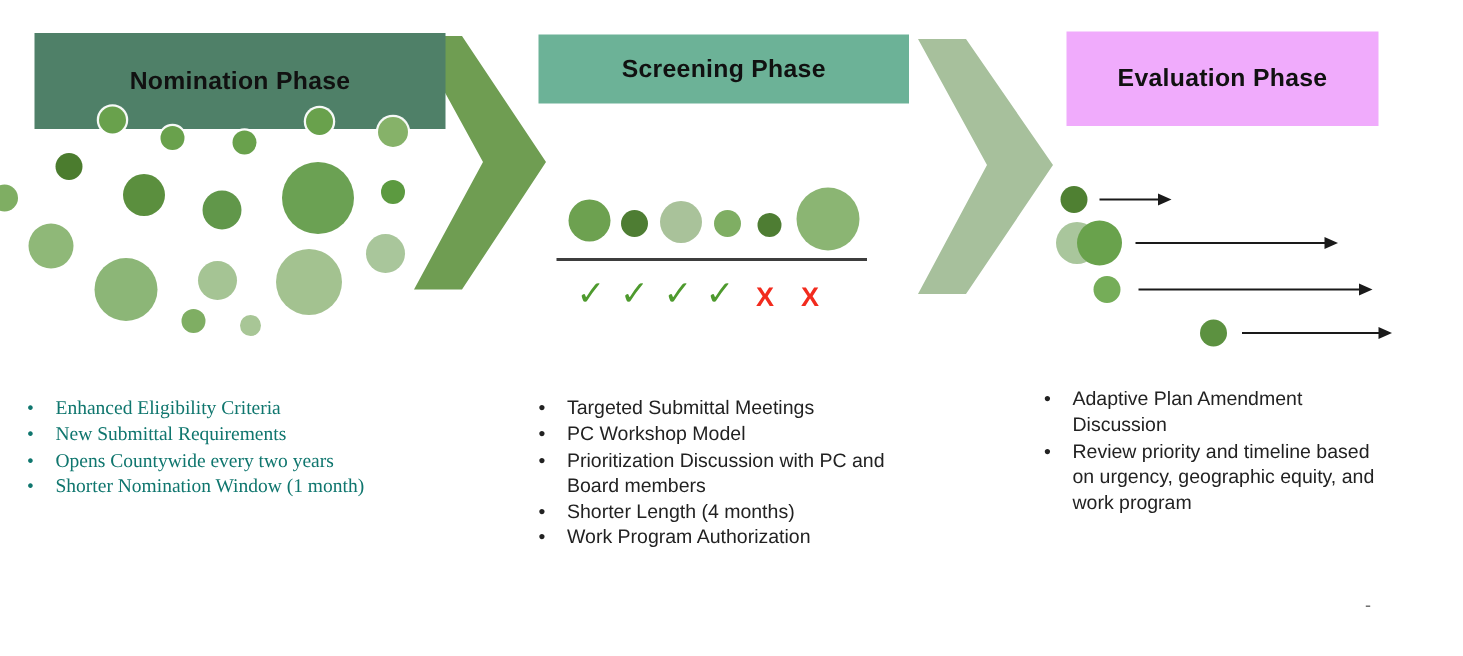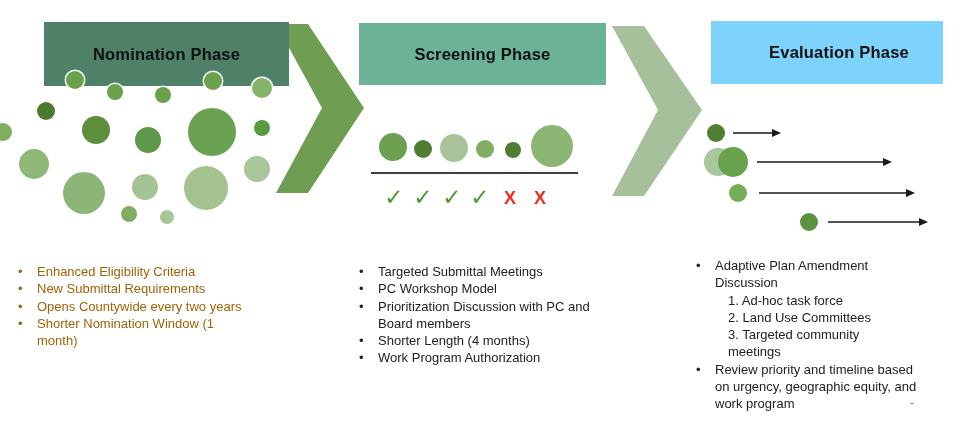--- a/index.html
+++ b/index.html
@@ -5,22 +5,22 @@
   html,body{margin:0;padding:0;background:#fff;}
   .stage{
     position:relative;width:975px;height:437px;background:#ffffff;
     overflow:hidden;font-family:"Liberation Sans",sans-serif;
   }
   #overlay{position:absolute;left:0;top:0;z-index:1;}
   .hdr{
     position:absolute;display:flex;align-items:center;justify-content:center;
     font-weight:bold;font-size:16.5px;color:#111;z-index:2;letter-spacing:0.2px;
   }
-  #hdr-0{left:23px;top:22px;width:245px;height:64px;margin-left:21px;}
-  #hdr-1{left:359px;top:23px;width:247px;height:62px;}
+  #hdr-0{left:23px;top:22px;width:274px;height:64px;}
+  #hdr-1{left:359px;top:23px;width:247px;height:46px;}
   #hdr-2{left:711px;top:21px;width:208px;height:63px;}
   #bubbles{position:absolute;left:0;top:0;width:100%;height:100%;z-index:3;}
   .bubble{position:absolute;border-radius:50%;}
   .bubble.ring{box-shadow:0 0 0 1.5px rgba(255,255,255,0.95);}
   #marks{position:absolute;left:0;top:0;width:100%;height:100%;z-index:4;}
   .mark{position:absolute;transform:translate(-50%,-50%);font-weight:bold;line-height:1;}
   .mark.check{font-family:"DejaVu Sans",sans-serif;font-size:23px;}
   .mark.cross{font-family:"Liberation Sans",sans-serif;font-size:18px;}
   .col{position:absolute;z-index:5;font-size:13px;line-height:17.3px;color:#222;}
   #col-0{left:16px;top:263px;width:238px;}
@@ -52,21 +52,21 @@
         <polygon points="928,222 919,218 919,226" fill="#1a1a1a"></polygon>
       </g>
   </svg>
 
   <div class="hdr" id="hdr-0" style="background-color: rgb(79, 128, 104); color: rgb(17, 17, 17);">
     <span>Nomination Phase</span>
   </div>
   <div class="hdr" id="hdr-1" style="background-color: rgb(108, 178, 151); color: rgb(17, 17, 17);">
     <span>Screening Phase</span>
   </div>
-  <div class="hdr" id="hdr-2" style="background-color: #7dd3fc; color: rgb(17, 17, 17); padding-left: 24px;">
+  <div class="hdr" id="hdr-2" style="background-color: #f0abfc; color: rgb(17, 17, 17);">
     <span>Evaluation Phase</span>
   </div>
 
   <div id="bubbles">
       <div class="bubble ring" style="left: 66px; top: 71px; width: 18px; height: 18px; background-color: rgb(105, 161, 76);"></div>
       <div class="bubble ring" style="left: 107px; top: 84px; width: 16px; height: 16px; background-color: rgb(105, 161, 76);"></div>
       <div class="bubble ring" style="left: 155px; top: 87px; width: 16px; height: 16px; background-color: rgb(105, 161, 76);"></div>
       <div class="bubble ring" style="left: 204px; top: 72px; width: 18px; height: 18px; background-color: rgb(105, 161, 76);"></div>
       <div class="bubble ring" style="left: 252px; top: 78px; width: 20px; height: 20px; background-color: rgb(134, 178, 105);"></div>
       <div class="bubble" style="left: 37px; top: 102px; width: 18px; height: 18px; background-color: rgb(75, 124, 46);"></div>
@@ -96,42 +96,38 @@
     </div>
   <div id="marks">
       <span class="mark check" style="left: 394px; top: 197px; color: rgb(78, 154, 46);">✓</span>
       <span class="mark check" style="left: 423px; top: 197px; color: rgb(78, 154, 46);">✓</span>
       <span class="mark check" style="left: 452px; top: 197px; color: rgb(78, 154, 46);">✓</span>
       <span class="mark check" style="left: 480px; top: 197px; color: rgb(78, 154, 46);">✓</span>
       <span class="mark cross" style="left: 510px; top: 198px; color: rgb(242, 43, 30);">X</span>
       <span class="mark cross" style="left: 540px; top: 198px; color: rgb(242, 43, 30);">X</span>
     </div>
 
-  <div class="col" id="col-0" style="color: #a16207;">
+  <div class="col" id="col-0" style="color: #0f766e; font-family: Liberation Serif, serif;">
     <ul>
         <li><span>Enhanced Eligibility Criteria</span></li>
         <li><span>New Submittal Requirements</span></li>
         <li><span>Opens Countywide every two years</span></li>
         <li><span>Shorter Nomination Window (1 month)</span></li>
       </ul>
   </div>
   <div class="col" id="col-1" style="color: rgb(34, 34, 34);">
     <ul>
         <li><span>Targeted Submittal Meetings</span></li>
         <li><span>PC Workshop Model</span></li>
         <li><span>Prioritization Discussion with PC and Board members</span></li>
         <li><span>Shorter Length (4 months)</span></li>
         <li><span>Work Program Authorization</span></li>
       </ul>
   </div>
   <div class="col" id="col-2" style="color: rgb(34, 34, 34);">
     <ul>
-        <li><span>Adaptive Plan Amendment Discussion</span><div class="sub">
-            <div>1. Ad-hoc task force</div>
-            <div>2. Land Use Committees</div>
-            <div>3. Targeted community meetings</div>
-          </div></li>
+        <li><span>Adaptive Plan Amendment Discussion</span></li>
         <li><span>Review priority and timeline based on urgency, geographic equity, and work program</span></li>
       </ul>
   </div>
 
   <span id="stray">-</span>
 </div>
 
 </body></html>

